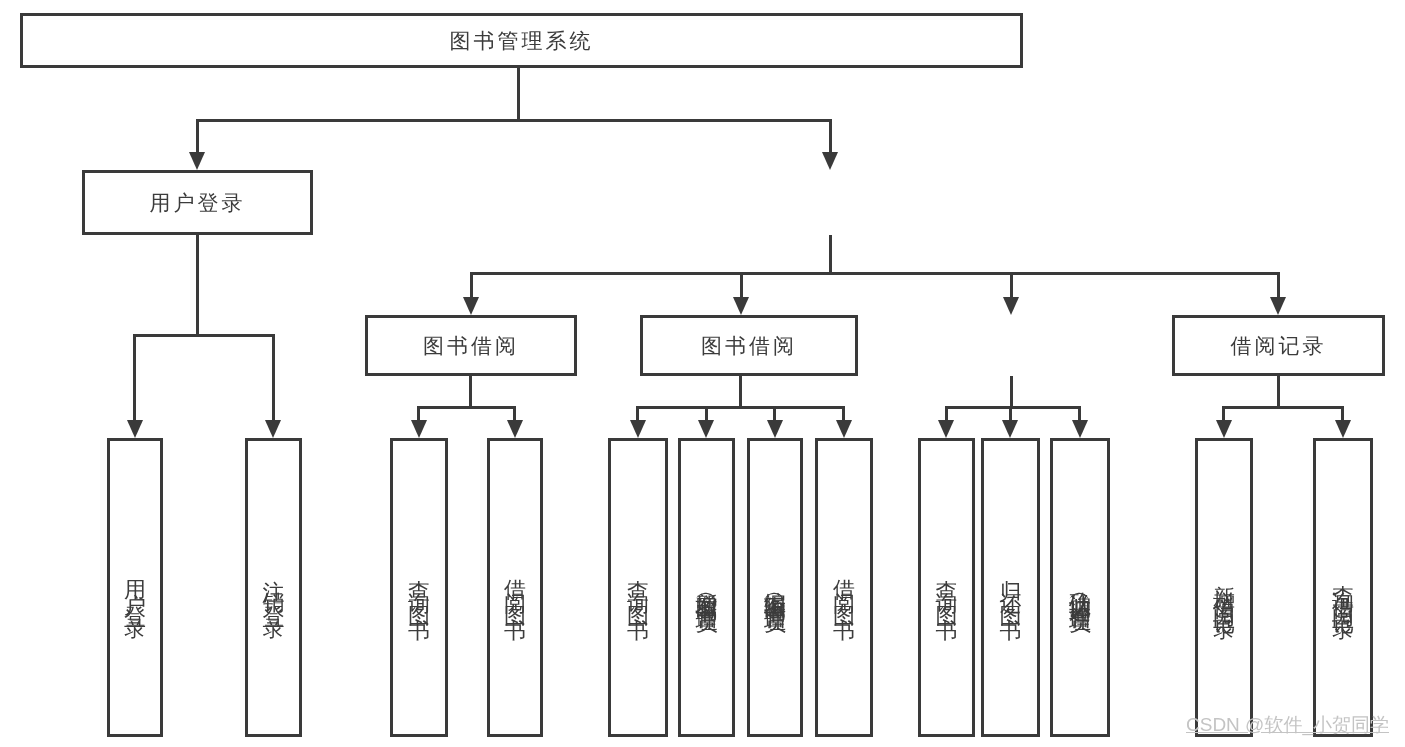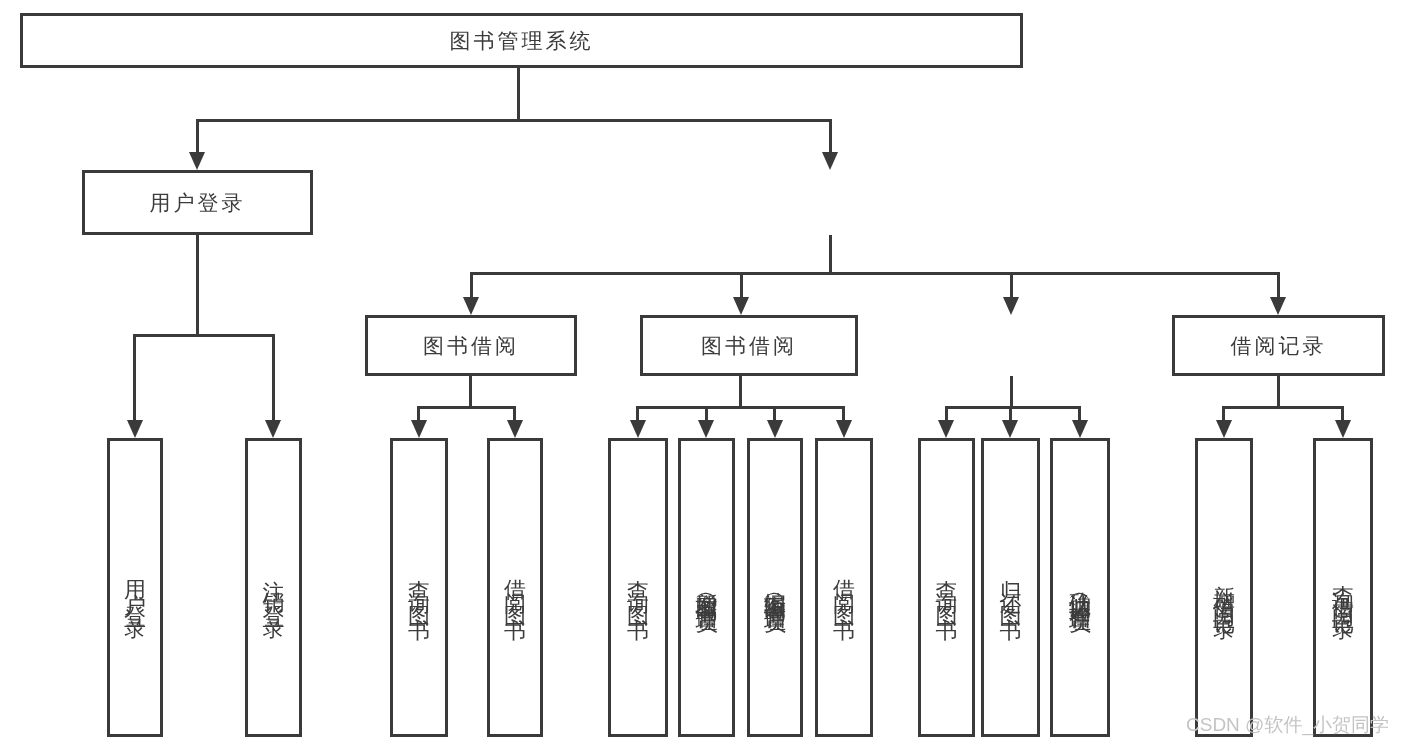--- a/index.html
+++ b/index.html
@@ -22,21 +22,21 @@
   .ls-long{letter-spacing:3px;}
   .vl{position:absolute;width:3px;background:var(--line,#3a3a3a);}
   .hl{position:absolute;height:3px;background:var(--line,#3a3a3a);}
   .ah{
     position:absolute;width:0;height:0;
     border-left:8px solid transparent;border-right:8px solid transparent;
     border-top:18px solid var(--line,#3a3a3a);
   }
   .watermark{
     position:absolute;left:1186px;top:712px;font-size:19px;
-    color:var(--watermark,#c4c4c4);white-space:nowrap;
+    color:var(--watermark,#c4c4c4);white-space:nowrap;text-decoration:underline;
   }
 </style>
 </head>
 <body>
 
 <div class="canvas">
 
   <div class="box h" style="left:20px;top:13px;width:1003px;height:55px">图书管理系统</div>
 
   <div class="vl" style="left:517px;top:68px;height:53px"></div>

